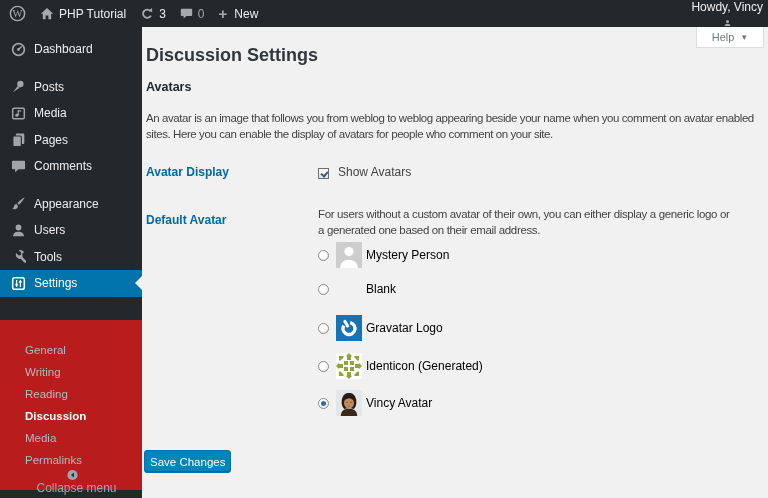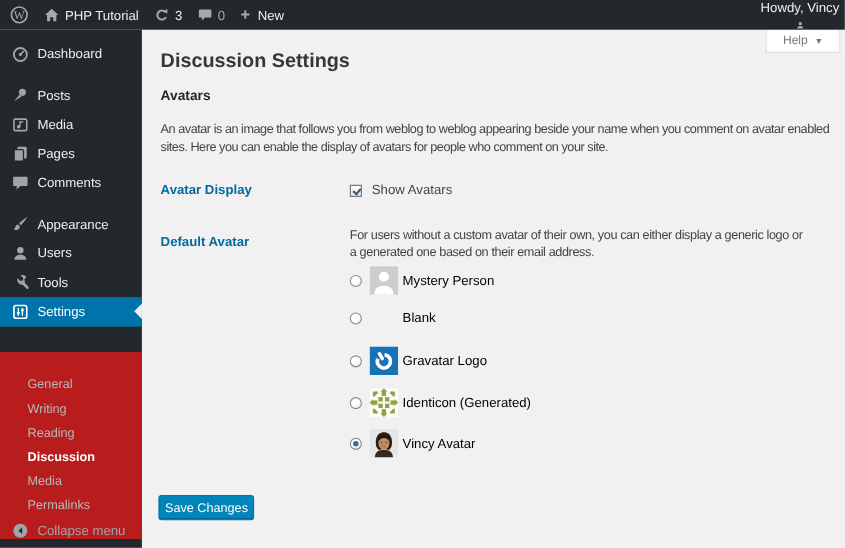--- a/index.html
+++ b/index.html
@@ -7,34 +7,34 @@
     font-family:"Liberation Sans",sans-serif; background:#f1f1f1; }
   
   #adminbar { position:absolute; top:0; left:0; right:0; height:27px; background:#23282d;
     display:flex; align-items:center; font-size:12px; color:#eee; z-index:30; }
   .ab-item { display:flex; align-items:center; height:27px; padding:0 7px; gap:5px; color:#eee; }
   .ab-item svg { display:block; }
   .ab-count-dim { color:#a0a5aa; }
   .ab-spacer { flex:1; }
   .ab-plus { font-size:15px; font-weight:bold; color:#a7aaad; margin-right:2px; line-height:1; }
   
-  #sidebar { position:absolute; top:27px; left:0; bottom:0; width:129px; background:#23282d; z-index:20; }
+  #sidebar { position:absolute; top:27px; left:0; bottom:0; width:142px; background:#23282d; z-index:20; }
   #menu { padding-top:9px; }
   .menu-item { display:flex; align-items:center; height:26.5px; padding-left:11px; font-size:12px;
     color:#eee; position:relative; }
   .menu-item svg { margin-right:8px; flex-shrink:0; }
   .menu-sep { height:11px; }
   .menu-item.current { background:#0073aa; color:#fff; }
   .menu-item.current::after { content:""; position:absolute; right:0; top:50%; margin-top:-7px;
     border:7px solid transparent; border-right-color:#f1f1f1; }
   #submenu { background:#b91c1c; padding:19px 0;margin-top:23px; }
   .sub-item { height:22px; line-height:22px; padding-left:25px; font-size:11.5px; color:#b4b9be; }
   .sub-item.current { color:#fff; font-weight:bold; }
   #collapse { position:absolute; bottom:3px; left:0; right:0; display:flex; align-items:center;
-    height:26px; padding-left:11px; font-size:12px; color:#a0a5aa; }
+    height:26px; padding-left:11px; font-size:12px; color:#a0a5aa;flex-direction:column; }
   #collapse svg { margin-right:8px; }
   
   #content { position:absolute; left:126px; top:27px; right:0; bottom:0; background:#f1f1f1; }
   #help-tab { position:absolute; top:0; right:4px; width:68px; height:21px; background:#fff;
     border:1px solid #ddd; border-top:none; display:flex; align-items:center; justify-content:center;
     gap:6px; font-size:11px; color:#72777c; }
   #help-caret { font-size:8px; color:#72777c; }
   h1 { margin:0; padding:17px 0 0 20px; font-size:18px; font-weight:700; color:#32373c; line-height:22px; }
   h3 { margin:14px 0 0 20px; font-size:12.5px; font-weight:bold; color:#23282d; line-height:14px; }
   .desc { margin:16px 0 0 20px; max-width:621px; font-size:11.5px; letter-spacing:-0.42px; line-height:16px; color:#444; }

